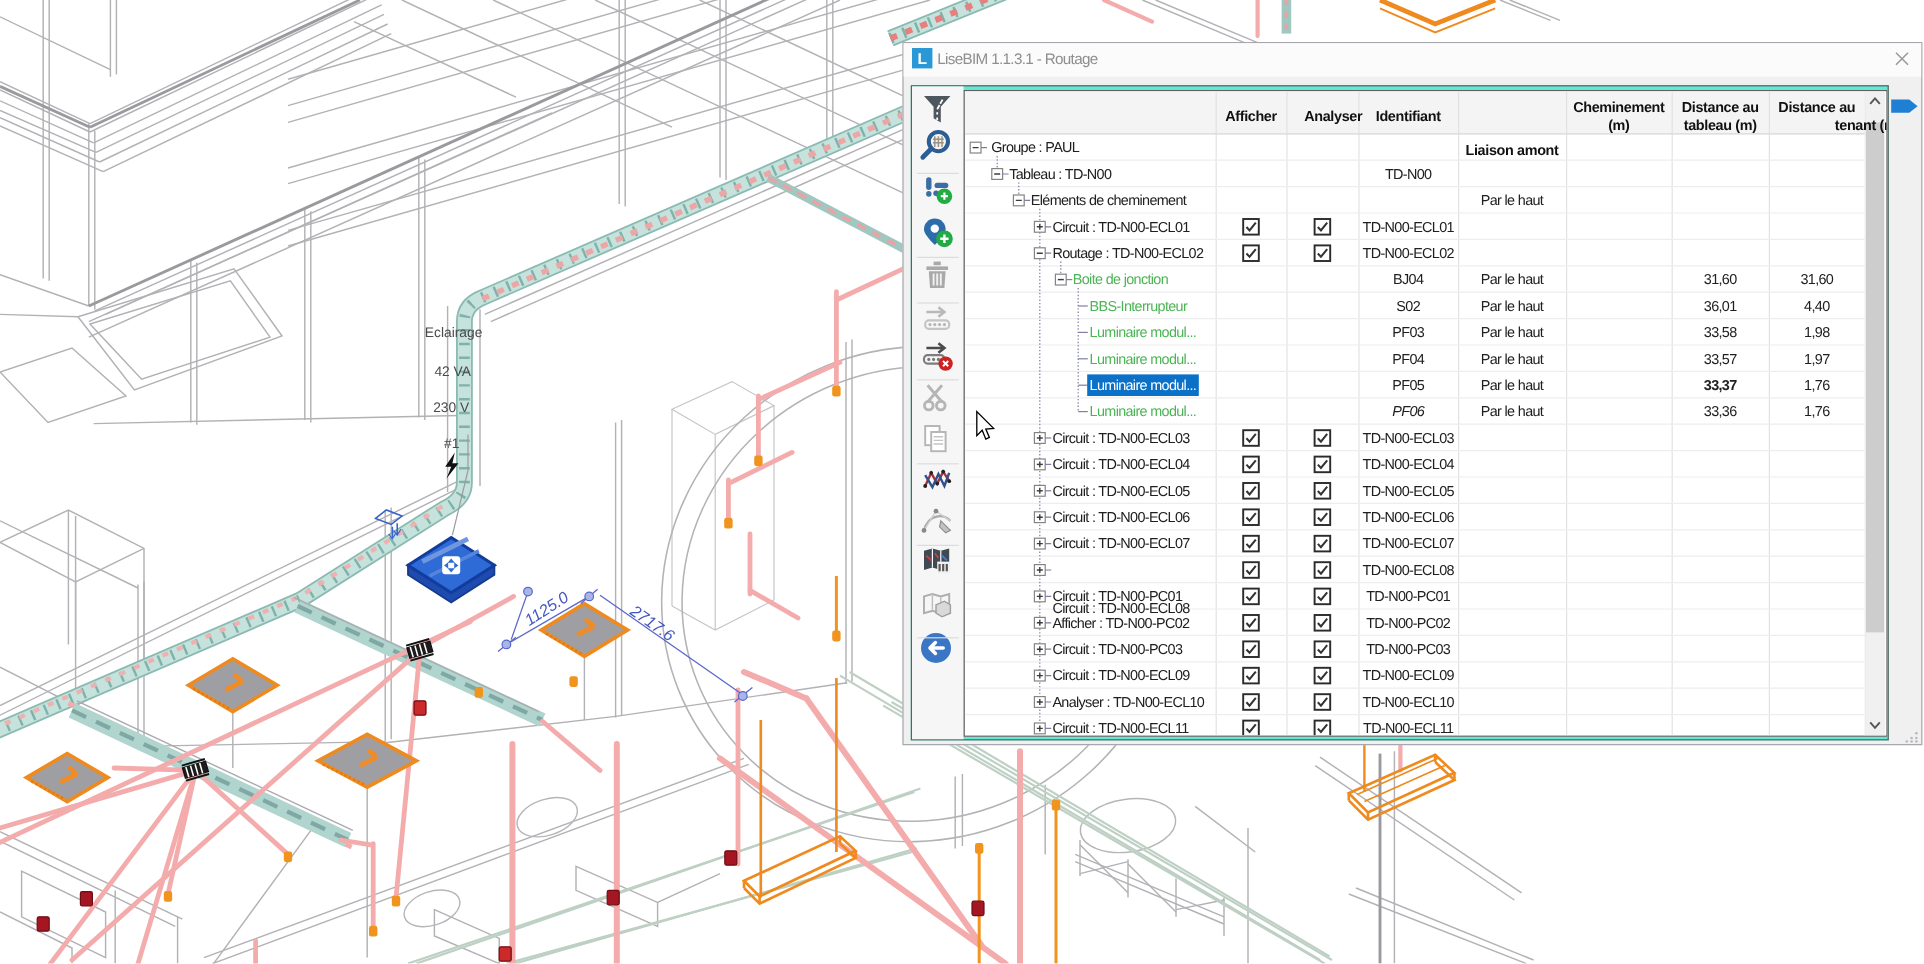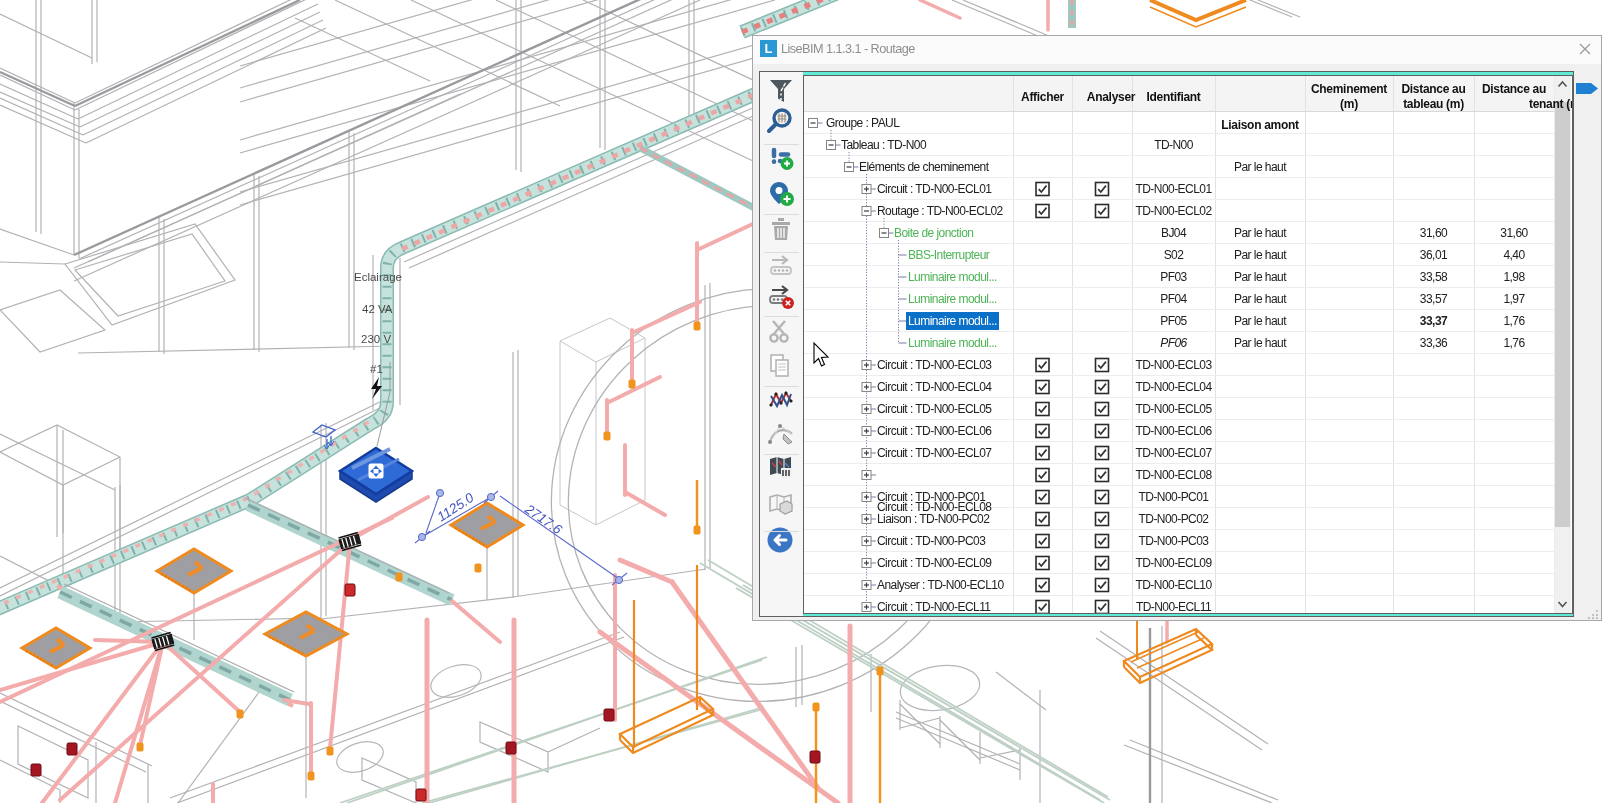--- a/index.html
+++ b/index.html
@@ -687,21 +687,21 @@
             <div class="c " style="left:73px;top:324px;">Circuit : TD-N00-ECL05</div>
             <div class="c " style="left:309.5px;top:324px;width:120px;text-align:center;">TD-N00-ECL05</div>
             <div class="c " style="left:73px;top:346px;">Circuit : TD-N00-ECL06</div>
             <div class="c " style="left:309.5px;top:346px;width:120px;text-align:center;">TD-N00-ECL06</div>
             <div class="c " style="left:73px;top:368px;">Circuit : TD-N00-ECL07</div>
             <div class="c " style="left:309.5px;top:368px;width:120px;text-align:center;">TD-N00-ECL07</div>
             <div class="c " style="left:73px;top:390px;margin-top:32px;">Circuit : TD-N00-ECL08</div>
             <div class="c " style="left:309.5px;top:390px;width:120px;text-align:center;">TD-N00-ECL08</div>
             <div class="c " style="left:73px;top:412px;">Circuit : TD-N00-PC01</div>
             <div class="c " style="left:309.5px;top:412px;width:120px;text-align:center;">TD-N00-PC01</div>
-            <div class="c " style="left:73px;top:434px;">Liaison : TD-N00-PC02</div>
+            <div class="c " style="left:73px;top:434px;">Afficher : TD-N00-PC02</div>
             <div class="c " style="left:309.5px;top:434px;width:120px;text-align:center;">TD-N00-PC02</div>
             <div class="c " style="left:73px;top:456px;">Circuit : TD-N00-PC03</div>
             <div class="c " style="left:309.5px;top:456px;width:120px;text-align:center;">TD-N00-PC03</div>
             <div class="c " style="left:73px;top:478px;">Circuit : TD-N00-ECL09</div>
             <div class="c " style="left:309.5px;top:478px;width:120px;text-align:center;">TD-N00-ECL09</div>
             <div class="c " style="left:73px;top:500px;">Analyser : TD-N00-ECL10</div>
             <div class="c " style="left:309.5px;top:500px;width:120px;text-align:center;">TD-N00-ECL10</div>
             <div class="c " style="left:73px;top:522px;">Circuit : TD-N00-ECL11</div>
             <div class="c " style="left:309.5px;top:522px;width:120px;text-align:center;">TD-N00-ECL11</div>
     </div>

